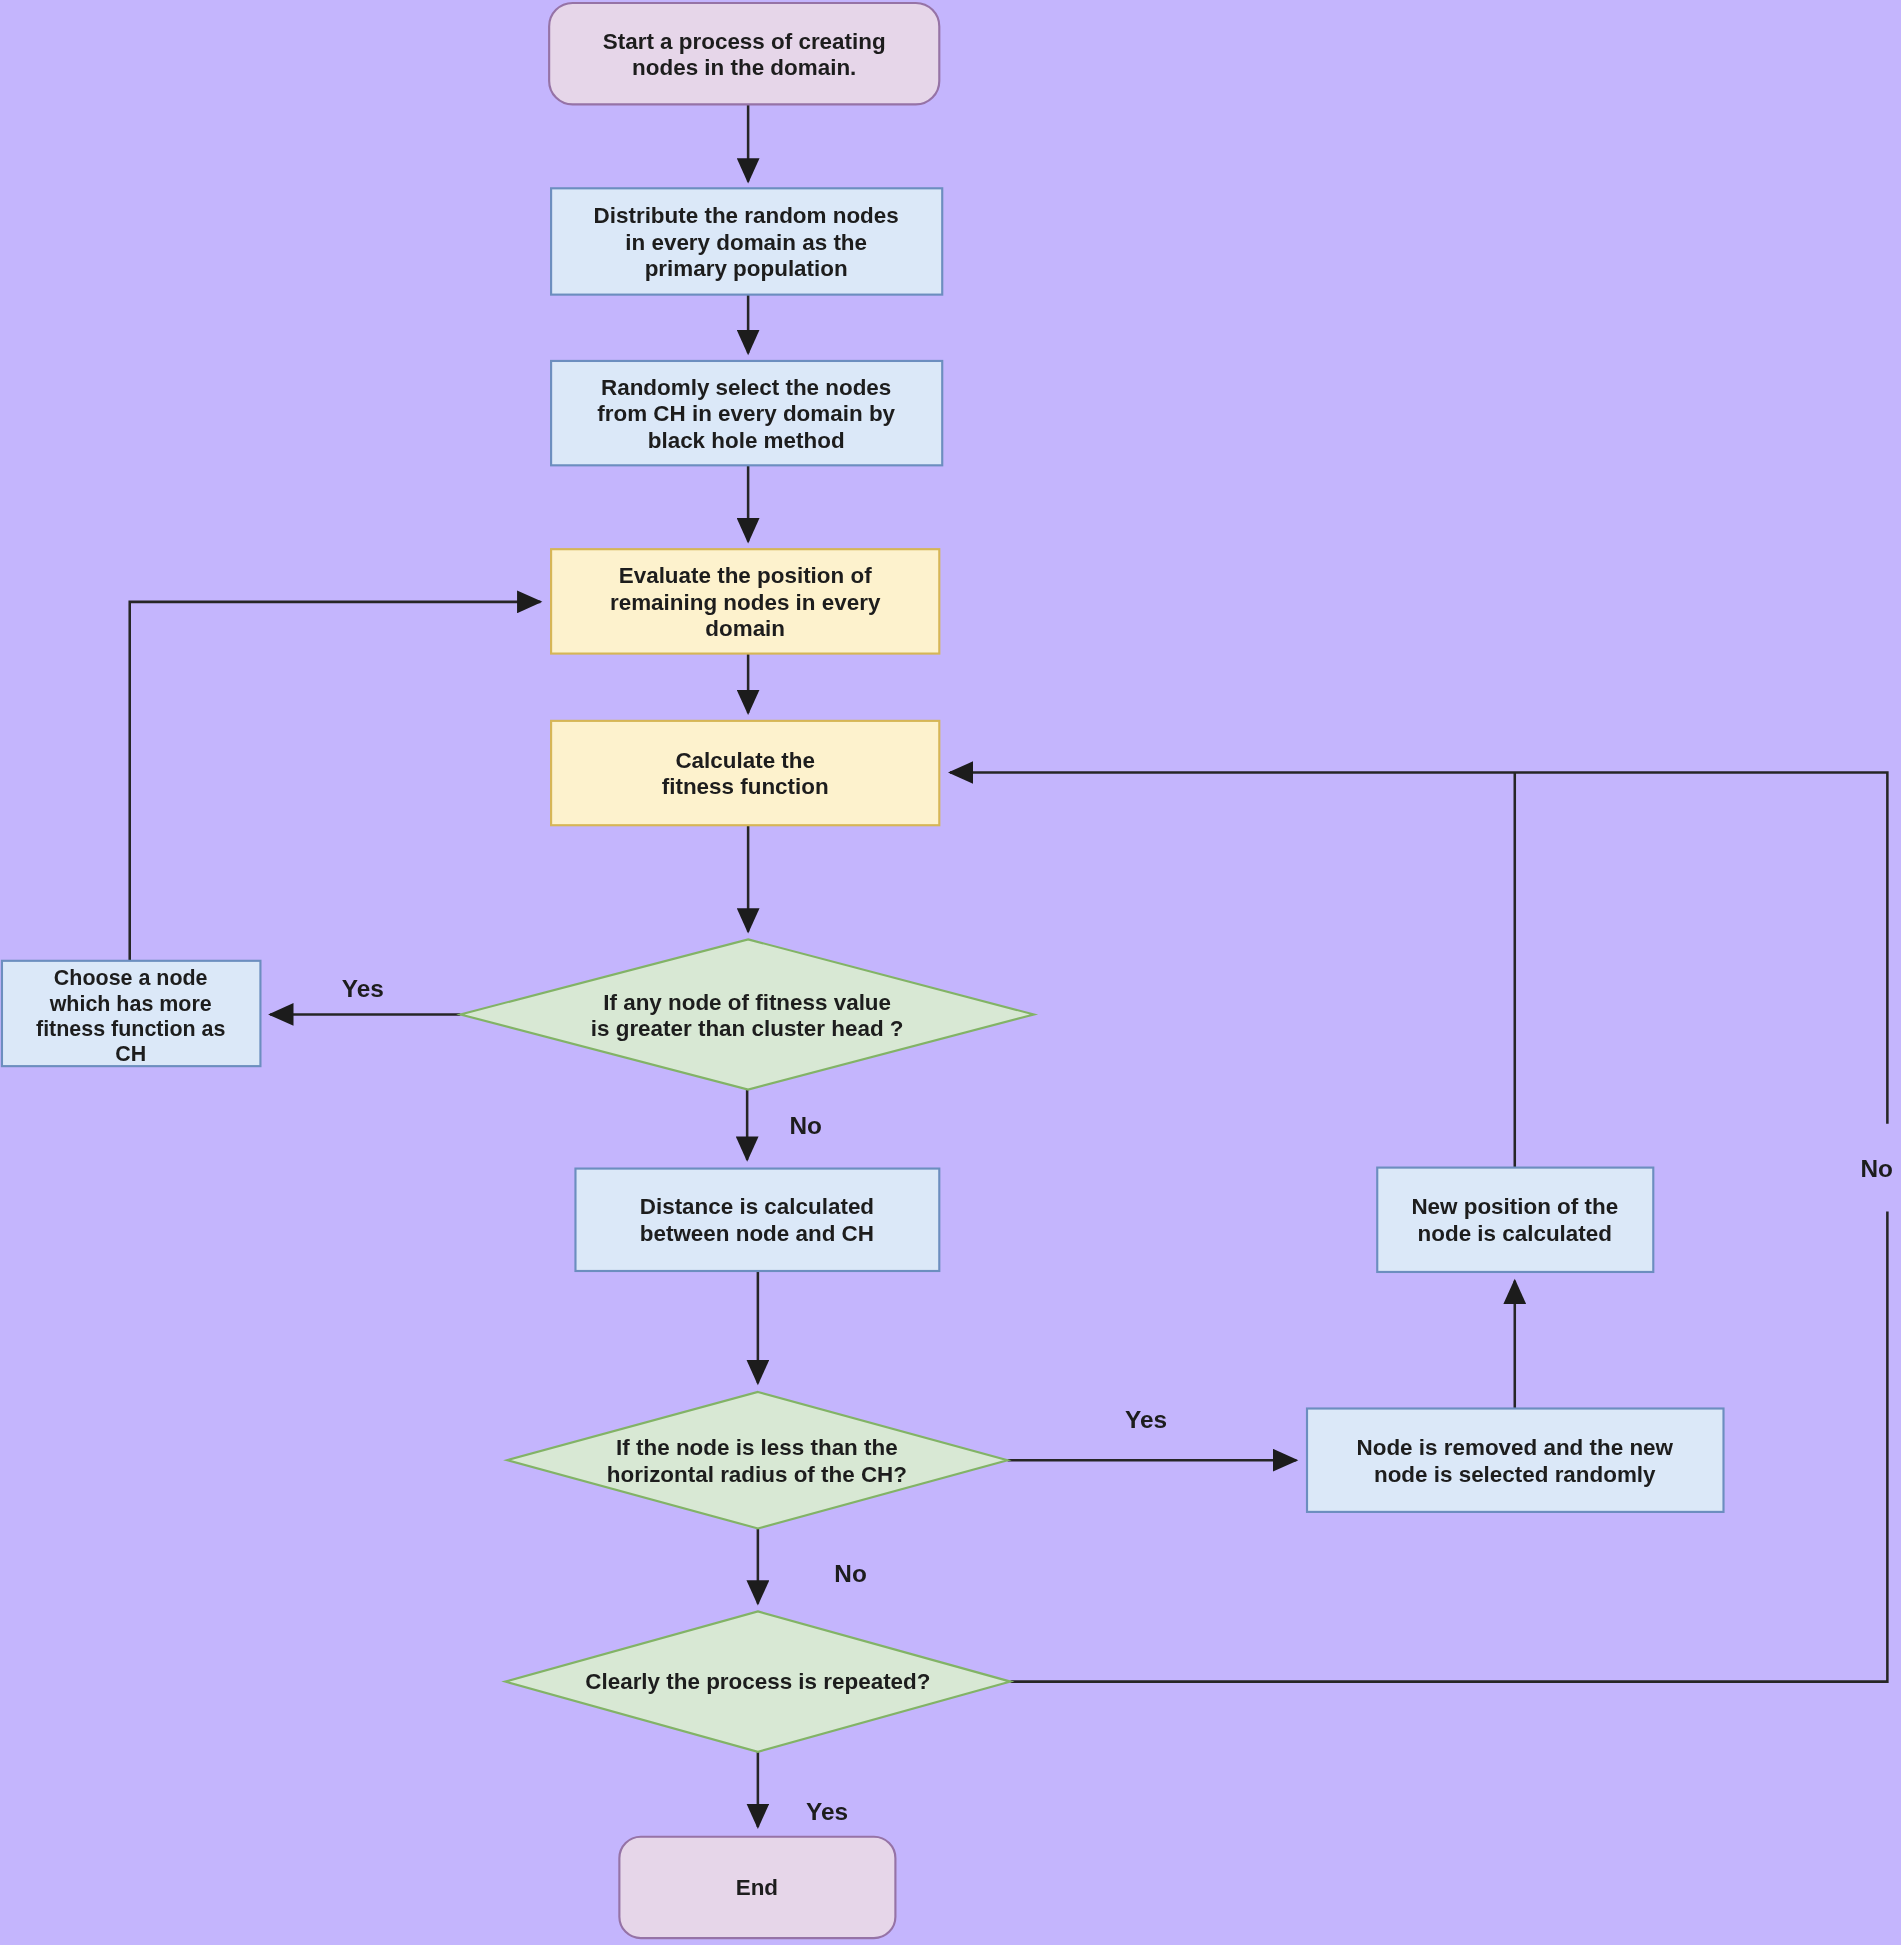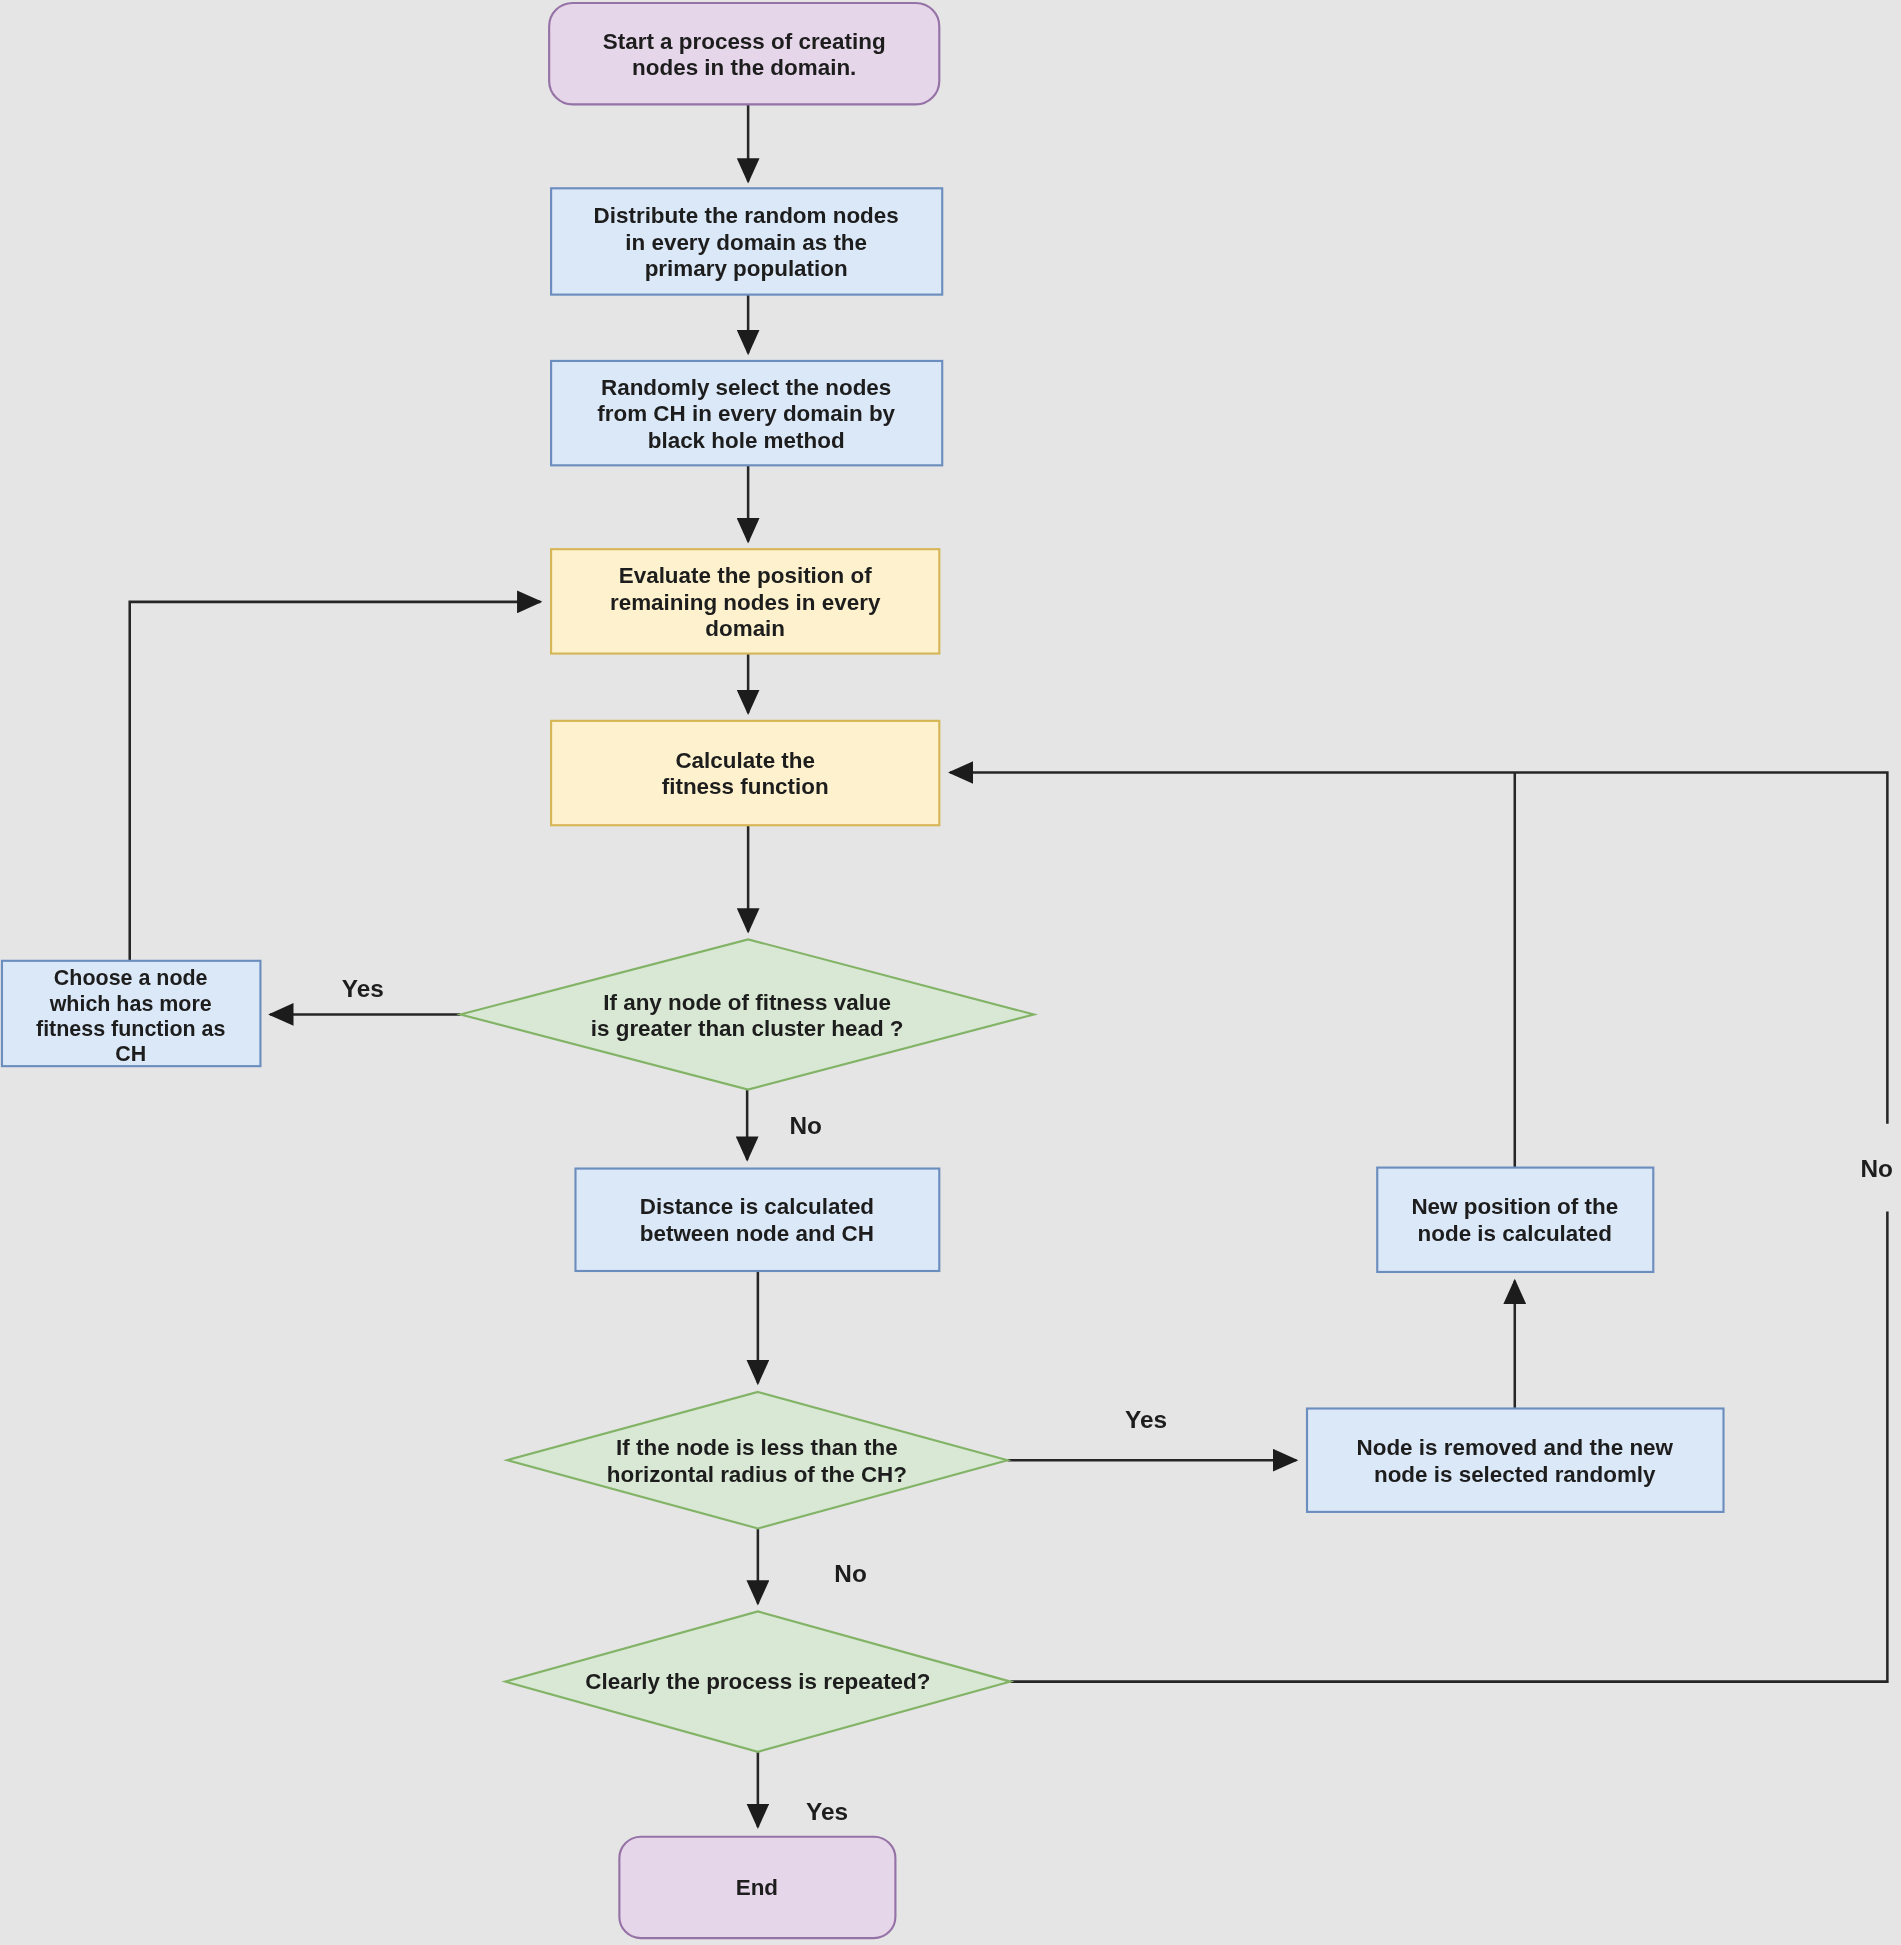--- a/index.html
+++ b/index.html
@@ -1,16 +1,16 @@
 <!DOCTYPE html>
 <html><head>
 <meta charset="utf-8">
 <style>
   html,body{margin:0;padding:0;background:#ffffff;}
-  .stage{width:1902px;height:1946px;position:relative;background:#e5e5e5;
+  .stage{width:1902px;height:1946px;position:relative;background:#c4b5fd;
          font-family:"Liberation Sans","DejaVu Sans",sans-serif;}
   svg{display:block}
   .node-rect{stroke-width:2.2px;}
   .fill-purple{fill:#e6d6e9;stroke:#9673a6;}
   .fill-blue{fill:#dbe8f8;stroke:#6c8ebf;}
   .fill-yellow{fill:#fdf2cd;stroke:#d6b656;}
   .fill-green{fill:#d8e8d4;stroke:#82b366;}
   .edge{stroke:#262626;stroke-width:2.6px;fill:none;}
   .node-text{fill:#1d1d1d;font-weight:bold;font-size:23px;text-anchor:middle;}
   .node-text-sm{fill:#1d1d1d;font-weight:bold;font-size:22px;text-anchor:middle;}

